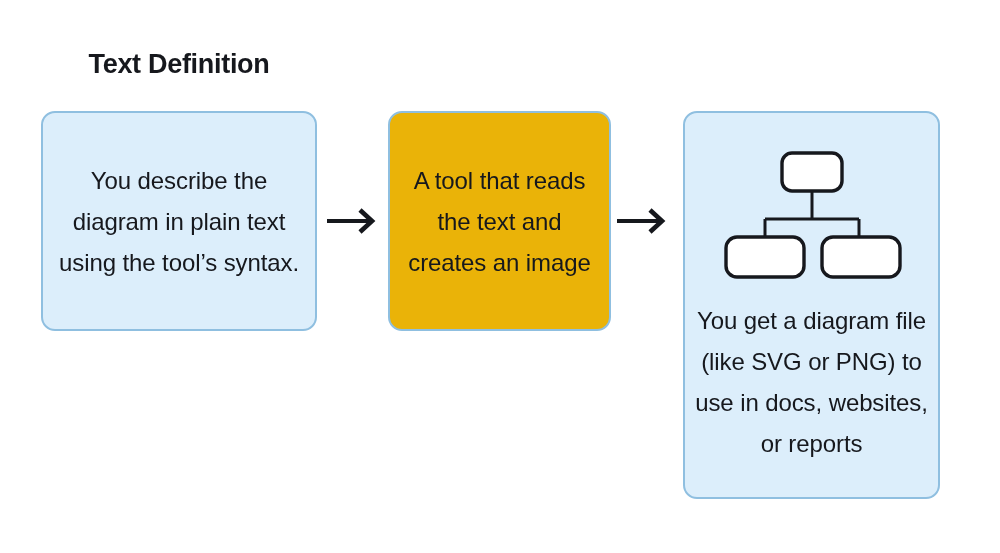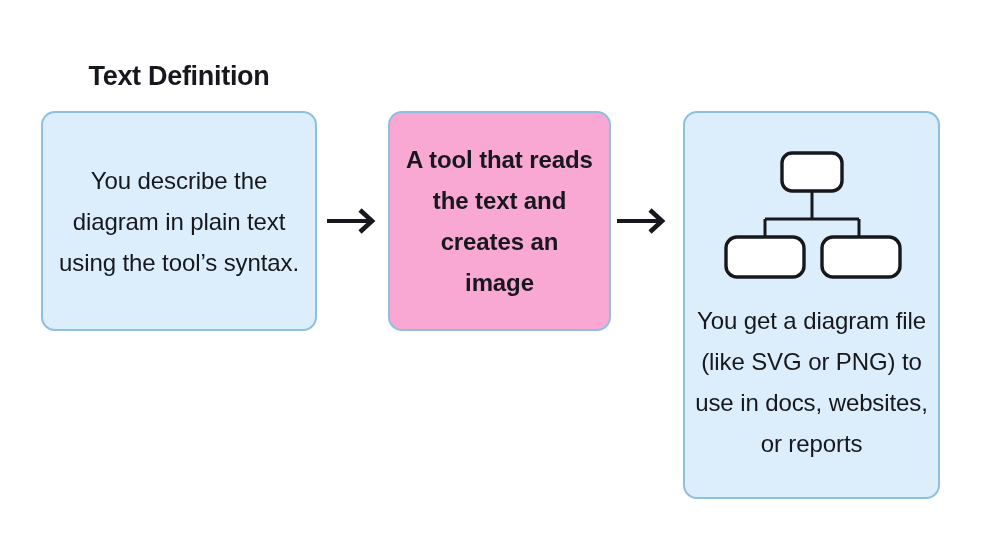--- a/index.html
+++ b/index.html
@@ -26,37 +26,37 @@
   .heading {
     position: absolute;
     text-align: center;
     font-size: 27px;
     font-weight: bold;
     letter-spacing: -0.3px;
     color: #16181d;
     line-height: 32px;
     white-space: nowrap;
   }
-  #heading-1 { left: 41px;  width: 276px; top: 60px; }
+  #heading-1 { left: 41px;  width: 276px; top: 48px; }
   #heading-2 { left: 388px; width: 223px; top: 60px; }
   #heading-3 { left: 683px; width: 257px; top: 60px; }
 
   
   .box {
     position: absolute;
     box-sizing: border-box;
     border: 2px solid #8fbfe0;
     border-radius: 14px;
     display: flex;
     flex-direction: column;
     align-items: center;
     justify-content: center;
   }
   .box.filled { background: #dceefb; }
-  .box.plain  { background: #f9a8d4; font-weight: bold; }
+  .box.plain  { background: #eab308; }
 
   #box-1 { left: 41px;  top: 111px; width: 276px; height: 220px; }
   #box-2 { left: 388px; top: 111px; width: 223px; height: 220px; }
   #box-3 { left: 683px; top: 111px; width: 257px; height: 388px; }
 
   .box-text {
     font-size: 24px;
     line-height: 41px;
     text-align: center;
     color: #16181d;

